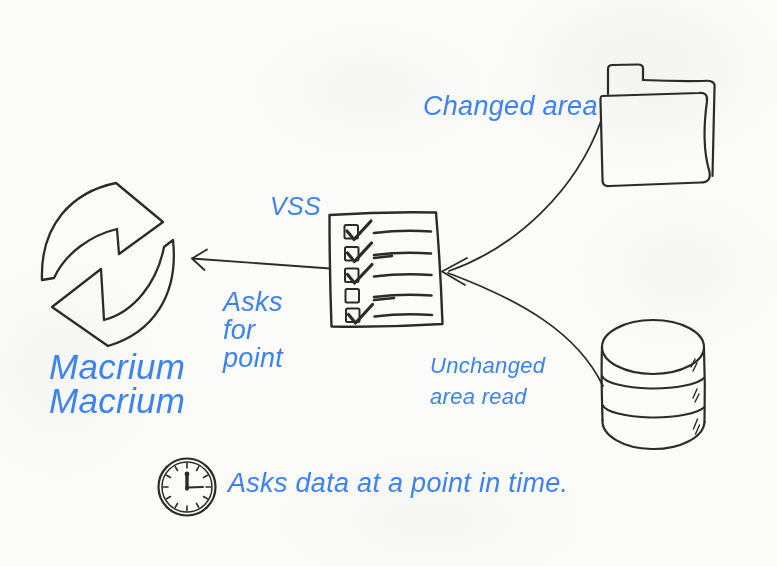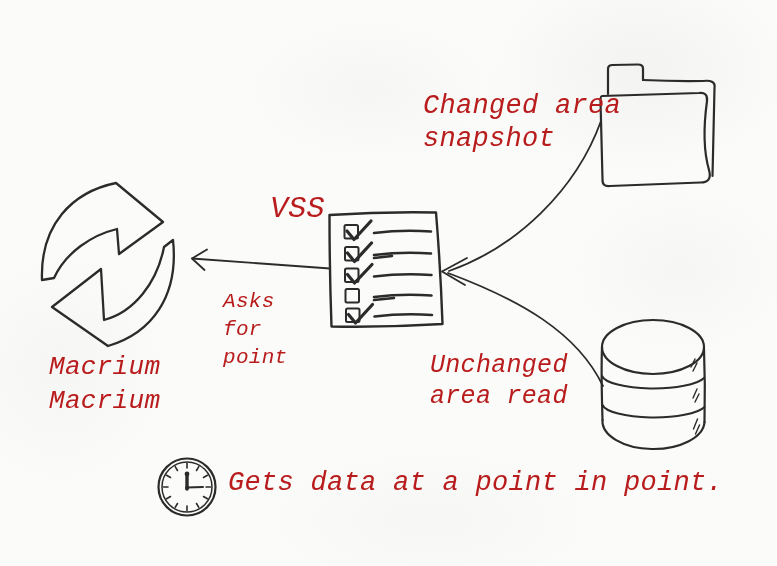--- a/index.html
+++ b/index.html
@@ -20,29 +20,29 @@
       background:radial-gradient(ellipse at center,rgba(160,160,160,.05),transparent 70%);}
   .s4{left:230px;top:10px;width:280px;height:160px;
       background:radial-gradient(ellipse at center,rgba(150,150,150,.05),transparent 70%);}
   .s5{left:560px;top:180px;width:240px;height:180px;
       background:radial-gradient(ellipse at center,rgba(150,150,150,.05),transparent 72%);}
 
   svg#art{position:absolute;left:0;top:0;}
   .ink{stroke:#2b2b2b;fill:none;stroke-linecap:round;stroke-linejoin:round;}
 
   .hand{
-    position:absolute;color:#b91c1c;
-    font-family:Liberation Mono, monospace;font-style:italic;
+    position:absolute;color:#3b82f6;
+    font-family:Liberation Sans, sans-serif;font-style:italic;
     letter-spacing:.3px;white-space:nowrap;
   }
-  .vss-label{left:270px;top:192px;font-size:30px;}
-  .macrium-label{left:49px;top:350px;font-size:26px;line-height:34px;}
-  .asks-label{left:223px;top:288px;font-size:21px;line-height:28px;}
+  .vss-label{left:270px;top:192px;font-size:25px;}
+  .macrium-label{left:49px;top:350px;font-size:35px;line-height:34px;}
+  .asks-label{left:223px;top:288px;font-size:27px;line-height:28px;}
   .changed-label{left:423px;top:90px;font-size:27px;line-height:33px;}
-  .unchanged-label{left:430px;top:350px;font-size:25px;line-height:31px;}
+  .unchanged-label{left:430px;top:350px;font-size:22px;line-height:31px;}
   .footer-text{left:228px;top:468px;font-size:27px;}
 </style>
 </head>
 <body>
 
 <div id="stage">
 
   <div class="smudge s1"></div>
   <div class="smudge s2"></div>
   <div class="smudge s3"></div>
@@ -154,23 +154,22 @@
   </div>
 
   <div class="hand asks-label">
     <div>Asks</div>
     <div>for</div>
     <div>point</div>
   </div>
 
   <div class="hand changed-label">
     <div>Changed area</div>
-    <div>snapshot</div>
   </div>
 
   <div class="hand unchanged-label">
     <div>Unchanged</div>
     <div>area read</div>
   </div>
 
-  <div class="hand footer-text">Gets data at a point in point.</div>
+  <div class="hand footer-text">Asks data at a point in time.</div>
 
 </div>
 
 </body></html>

